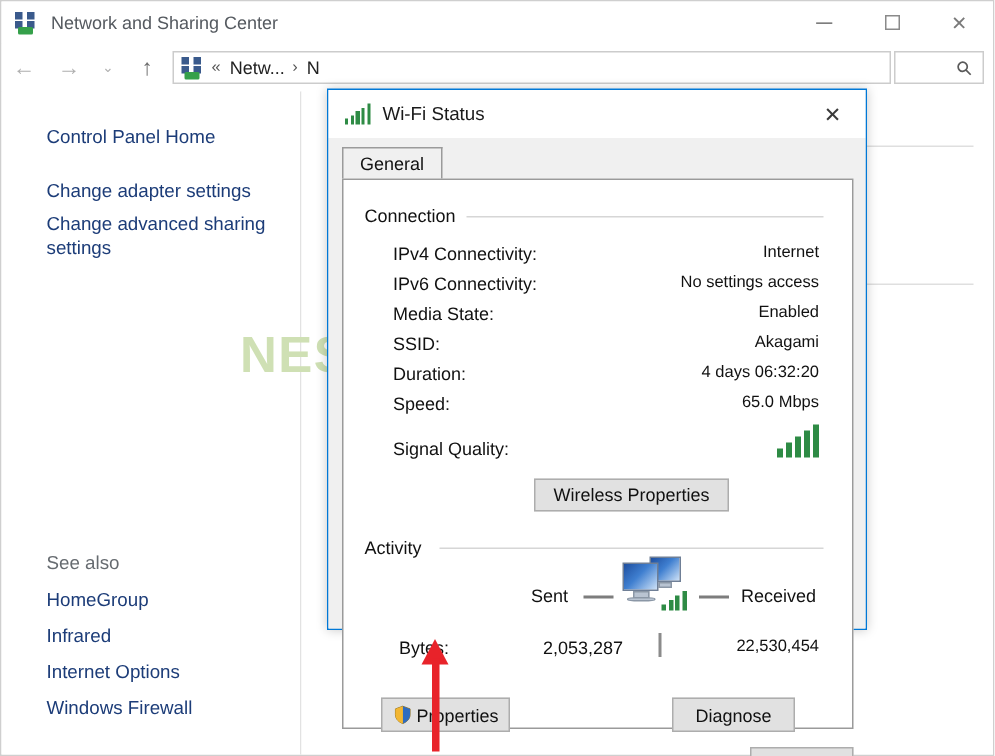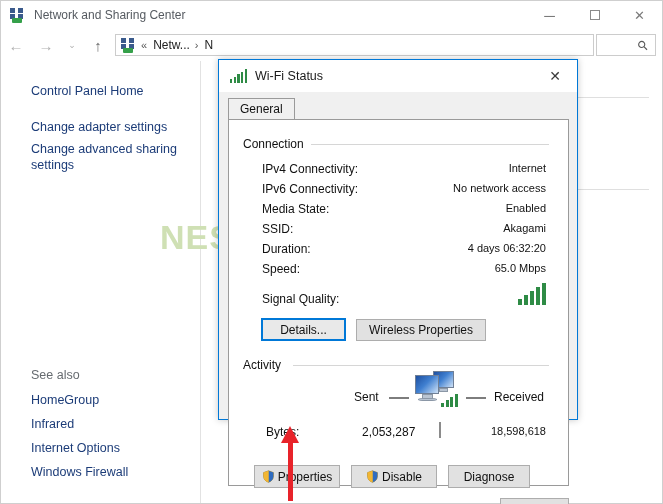--- a/index.html
+++ b/index.html
@@ -495,21 +495,21 @@
 
     <div id="tab-panel">
 
       <div class="group-label" style="left:14px; top:17px;">Connection</div>
       <div class="group-rule" style="left:82px; top:24px; width:238px;"></div>
 
       <div class="field-label" style="left:33px; top:42px;">IPv4 Connectivity:</div>
       <div class="field-value" style="top:42px;">Internet</div>
 
       <div class="field-label" style="left:33px; top:62px;">IPv6 Connectivity:</div>
-      <div class="field-value" style="top:62px;">No network access</div>
+      <div class="field-value" style="top:62px;">No settings access</div>
 
       <div class="field-label" style="left:33px; top:82px;">Media State:</div>
       <div class="field-value" style="top:82px;">Enabled</div>
 
       <div class="field-label" style="left:33px; top:102px;">SSID:</div>
       <div class="field-value" style="top:102px;">Akagami</div>
 
       <div class="field-label" style="left:33px; top:122px;">Duration:</div>
       <div class="field-value" style="top:122px;text-align:right;">4 days 06:32:20</div>
 
@@ -518,21 +518,20 @@
 
       <div class="field-label" style="left:33px; top:172px;">Signal Quality:</div>
       <div id="signal-quality-icon" style="right:22px; top:163px; height:22px;">
         <span class="sq-bar" style="height:6px;"></span>
         <span class="sq-bar" style="height:10px;"></span>
         <span class="sq-bar" style="height:14px;"></span>
         <span class="sq-bar" style="height:18px;"></span>
         <span class="sq-bar" style="height:22px;"></span>
       </div>
 
-      <div class="btn default" style="left:32px; top:198px; width:85px; height:23px;">Details...</div>
       <div class="btn" style="left:127px; top:199px; width:130px; height:22px;">Wireless Properties</div>
 
       <div class="group-label" style="left:14px; top:238px;">Activity</div>
       <div class="group-rule" style="left:64px; top:245px; width:256px;"></div>
 
       <div class="field-label" style="left:125px; top:270px;">Sent</div>
       <div class="act-line" style="left:160px; top:277px; width:20px;"></div>
 
       <div id="activity-computers" style="left:183px; top:249px; width:46px; height:42px;">
         <span class="monitor" style="left:21px; top:2px; width:21px; height:17px;"></span>
@@ -547,43 +546,33 @@
           <span class="sq-bar" style="width:3px; height:13px;"></span>
         </span>
       </div>
 
       <div class="act-line" style="left:237px; top:277px; width:20px;"></div>
       <div class="field-label" style="left:265px; top:270px;">Received</div>
 
       <div class="field-label" style="left:37px; top:305px;">Bytes:</div>
       <div class="field-label" style="left:133px; top:305px;">2,053,287</div>
       <div id="act-divider" style="left:210px; top:302px; height:16px;"></div>
-      <div class="field-value" style="top:305px;">18,598,618</div>
+      <div class="field-value" style="top:305px;">22,530,454</div>
 
       <div class="btn" style="left:25px; top:345px; width:86px; height:23px;">
         <span class="shield">
           <svg viewBox="0 0 16 16" width="13" height="13" aria-hidden="true">
             <path d="M8 1 L14 3.2 V8 C14 11.5 11.2 14 8 15.2 C4.8 14 2 11.5 2 8 V3.2 Z" fill="#f2b632" stroke="#8a6a14" stroke-width="0.7"></path>
             <path d="M8 1 L14 3.2 V8 C14 11.5 11.2 14 8 15.2 Z" fill="#2f6cc0"></path>
             <path d="M8 1 L2 3.2 V8 C2 11.5 4.8 14 8 15.2 Z" fill="#f2b632"></path>
           </svg>
         </span>
         <span>Properties</span>
       </div>
 
-      <div class="btn" style="left:122px; top:345px; width:86px; height:23px;">
-        <span class="shield">
-          <svg viewBox="0 0 16 16" width="13" height="13" aria-hidden="true">
-            <path d="M8 1 L14 3.2 V8 C14 11.5 11.2 14 8 15.2 C4.8 14 2 11.5 2 8 V3.2 Z" fill="#f2b632" stroke="#8a6a14" stroke-width="0.7"></path>
-            <path d="M8 1 L14 3.2 V8 C14 11.5 11.2 14 8 15.2 Z" fill="#2f6cc0"></path>
-            <path d="M8 1 L2 3.2 V8 C2 11.5 4.8 14 8 15.2 Z" fill="#f2b632"></path>
-          </svg>
-        </span>
-        <span>Disable</span>
-      </div>
 
       <div class="btn" style="left:219px; top:345px; width:82px; height:23px;">Diagnose</div>
     </div>
 
     <div class="btn" style="left:281px; top:406px; width:69px; height:23px;">Close</div>
   </div>
 </div>
 
 <div id="red-arrow" style="left:281px; top:426px; width:19px; height:78px;">
   <span id="red-arrow-head"></span>

